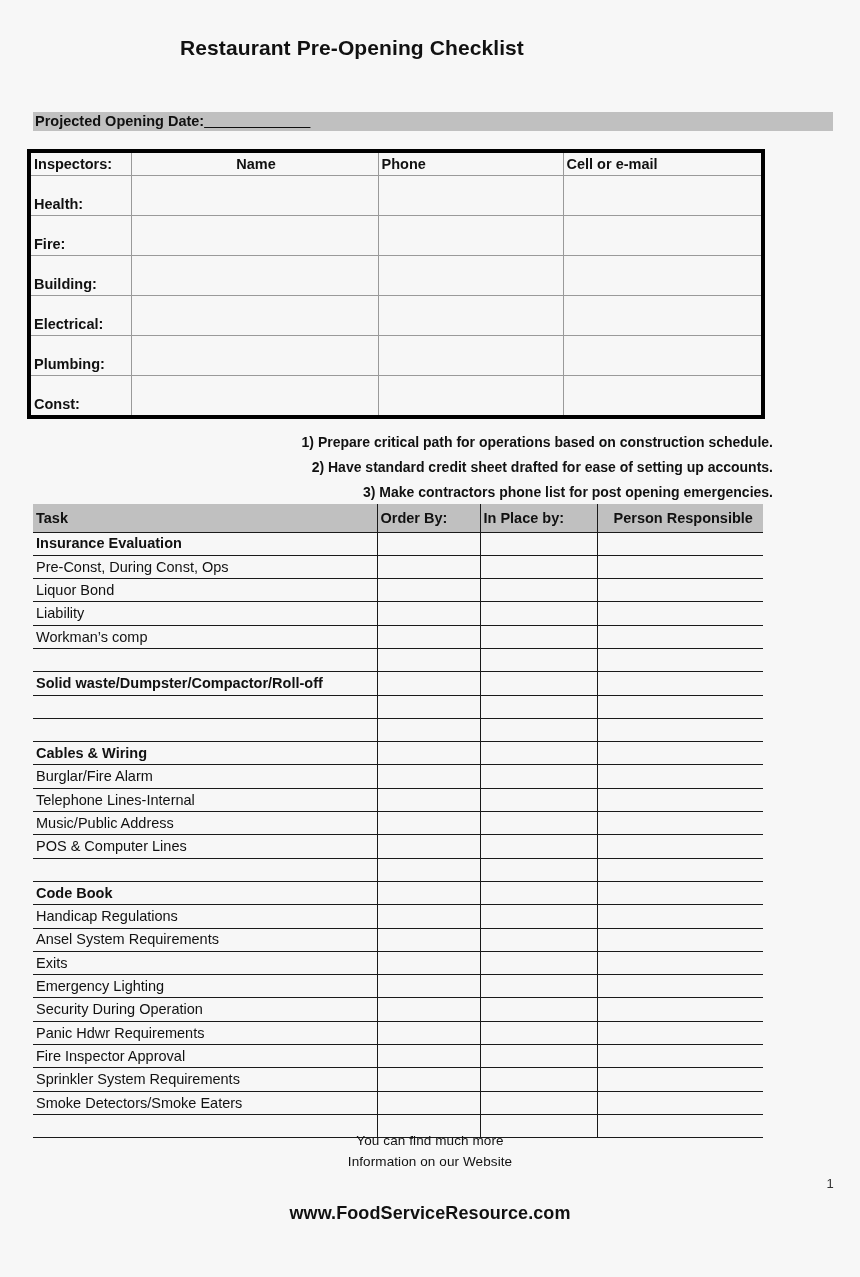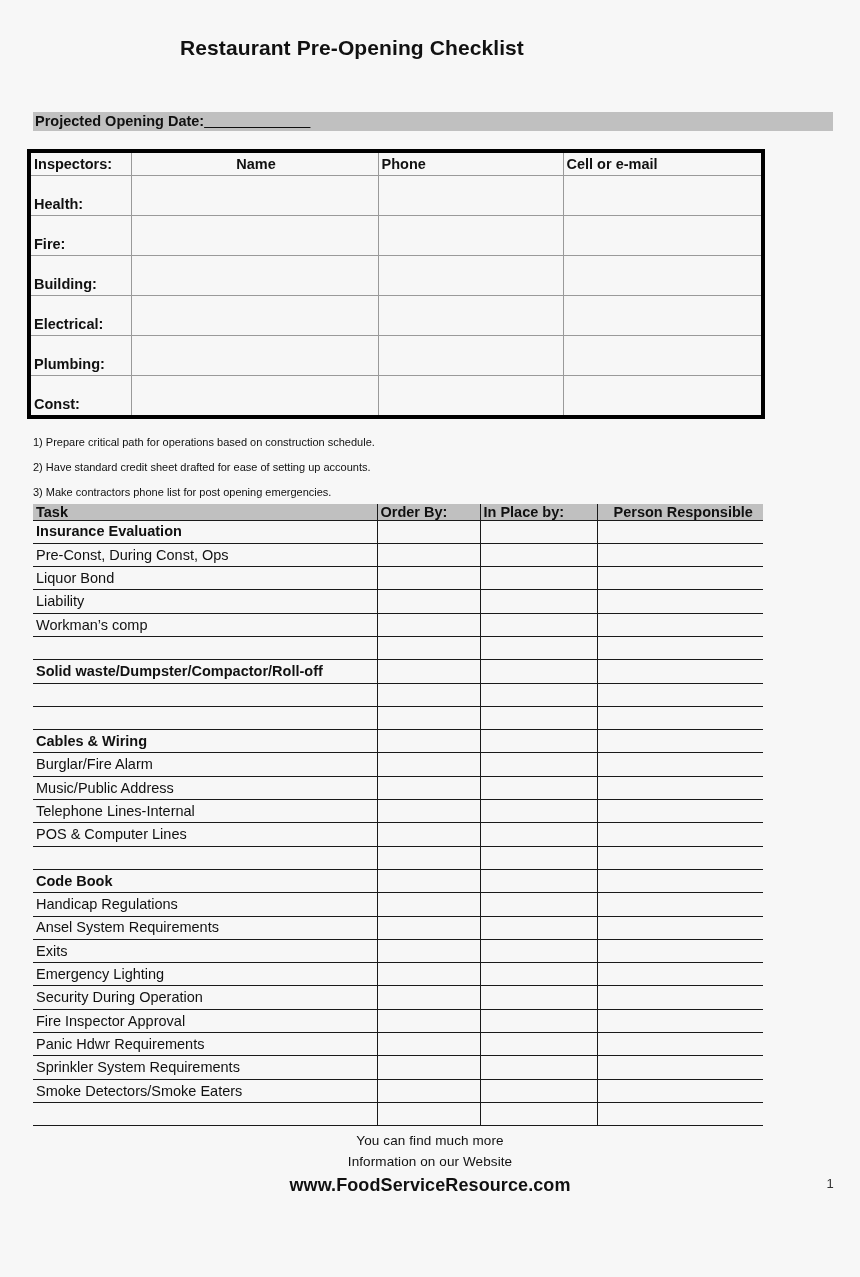--- a/index.html
+++ b/index.html
@@ -95,24 +95,25 @@
   }
 
   
   .notes {
     position: absolute;
     left: 33px;
     top: 430px;
     width: 740px;
   }
   .notes .note-line {
-    font-size: 11px;
-    font-weight: normal;
+    font-size: 14px;
+    font-weight: bold;
     line-height: 25px;
     white-space: nowrap;
+    text-align: right;
   }
 
   
   .task-wrap {
     position: absolute;
     left: 33px;
     top: 504px;
     width: 730px;
   }
   table.tasks {
@@ -137,21 +138,21 @@
     white-space: nowrap;
     overflow: hidden;
   }
   table.tasks td.last-col { border-right: none; }
 
   table.tasks tr.hdr td {
     background: #c0c0c0;
     font-weight: bold;
     border-bottom: 1.6px solid #1a1a1a;
     border-right: 1.6px solid #1a1a1a;
-    height: 16px;
+    height: 28px;
   }
   table.tasks tr.hdr td.last-col { border-right: none; padding-left: 16px; }
 
   table.tasks td.section { font-weight: bold; }
   table.tasks tr.spacer td.task-cell { }
 
   
   .footer {
     position: absolute;
     left: 0;
@@ -164,20 +165,21 @@
     font-size: 13.5px;
     font-weight: normal;
     line-height: 21px;
     letter-spacing: 0.1px;
   }
   .footer .f3 {
     font-size: 18px;
     font-weight: bold;
     line-height: 26px;
     letter-spacing: 0.1px;
+    margin-top: 28px;
   }
   .page-num {
     position: absolute;
     left: 820px;
     top: 1176px;
     width: 20px;
     text-align: center;
     font-size: 13px;
     color: #333;
   }
@@ -325,27 +327,27 @@
           <td></td>
           <td class="last-col"></td>
         </tr>
         <tr>
           <td class="task-cell">Burglar/Fire Alarm</td>
           <td></td>
           <td></td>
           <td class="last-col"></td>
         </tr>
         <tr>
+          <td class="task-cell">Telephone Lines-Internal</td>
+          <td></td>
+          <td></td>
+          <td class="last-col"></td>
+        </tr>
+        <tr>
           <td class="task-cell">Music/Public Address</td>
-          <td></td>
-          <td></td>
-          <td class="last-col"></td>
-        </tr>
-        <tr>
-          <td class="task-cell">Telephone Lines-Internal</td>
           <td></td>
           <td></td>
           <td class="last-col"></td>
         </tr>
         <tr>
           <td class="task-cell">POS &amp; Computer Lines</td>
           <td></td>
           <td></td>
           <td class="last-col"></td>
         </tr>
@@ -385,27 +387,27 @@
           <td></td>
           <td class="last-col"></td>
         </tr>
         <tr>
           <td class="task-cell">Security During Operation</td>
           <td></td>
           <td></td>
           <td class="last-col"></td>
         </tr>
         <tr>
+          <td class="task-cell">Panic Hdwr Requirements</td>
+          <td></td>
+          <td></td>
+          <td class="last-col"></td>
+        </tr>
+        <tr>
           <td class="task-cell">Fire Inspector Approval</td>
-          <td></td>
-          <td></td>
-          <td class="last-col"></td>
-        </tr>
-        <tr>
-          <td class="task-cell">Panic Hdwr Requirements</td>
           <td></td>
           <td></td>
           <td class="last-col"></td>
         </tr>
         <tr>
           <td class="task-cell">Sprinkler System Requirements</td>
           <td></td>
           <td></td>
           <td class="last-col"></td>
         </tr>

